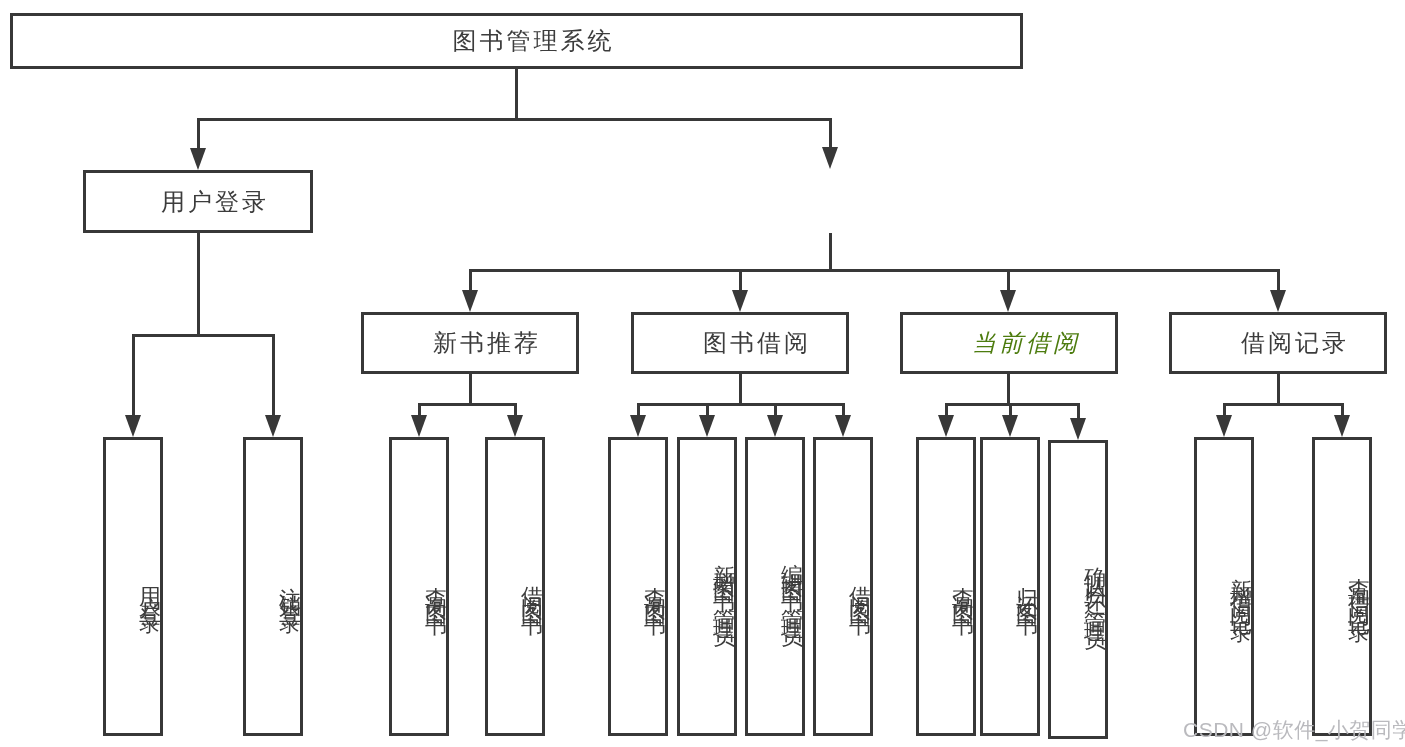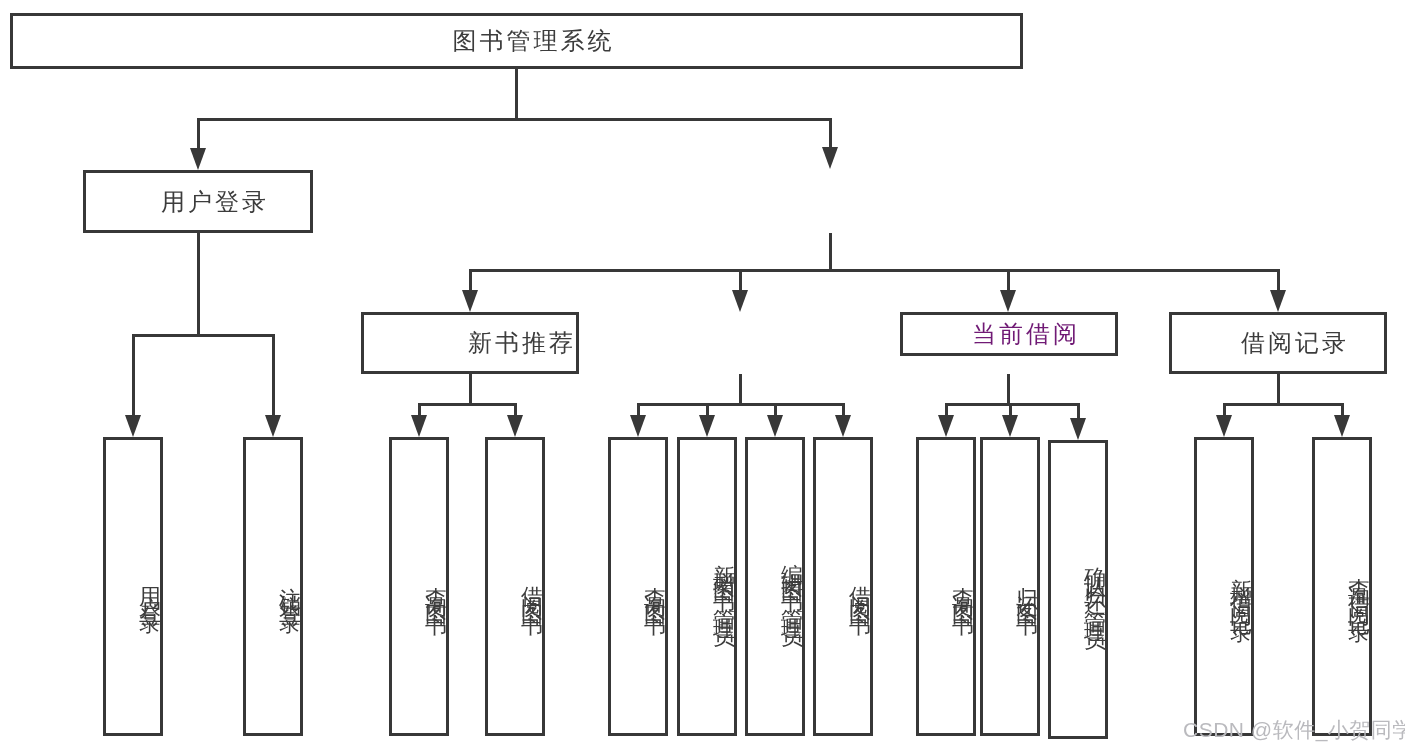--- a/index.html
+++ b/index.html
@@ -115,24 +115,27 @@
     <div class="arrow" style="left: 1002px; top: 415px; border-top-color: rgb(56, 56, 56);"></div>
     <div class="arrow" style="left: 1070px; top: 418px; border-top-color: rgb(56, 56, 56);"></div>
     <div class="arrow" style="left: 1216px; top: 415px; border-top-color: rgb(56, 56, 56);"></div>
     <div class="arrow" style="left: 1334px; top: 415px; border-top-color: rgb(56, 56, 56);"></div>
     <div class="node" style="left: 10px; top: 13px; width: 1013px; height: 56px; border-color: rgb(56, 56, 56); color: rgb(60, 60, 60);">
       <span class="h-label">图书管理系统</span>
     </div>
     <div class="node" style="left: 83px; top: 170px; width: 230px; height: 63px; border-color: rgb(56, 56, 56); color: rgb(60, 60, 60);">
       <span class="h-label">用户登录</span>
     </div>
-    <div class="node" style="left: 361px; top: 312px; width: 218px; height: 62px; border-color: rgb(56, 56, 56); color: rgb(60, 60, 60); justify-content: flex-end;">
+    <div class="node" style="left: 361px; top: 312px; width: 218px; height: 62px; border-color: rgb(56, 56, 56); color: rgb(60, 60, 60);">
       <span class="h-label">新书推荐</span>
     </div>
-    <div class="node" style="left: 900px; top: 312px; width: 218px; height: 44px; border-color: rgb(56, 56, 56); color: #701a75;">
+    <div class="node" style="left: 631px; top: 312px; width: 218px; height: 62px; border-color: rgb(56, 56, 56); color: rgb(60, 60, 60);">
+      <span class="h-label">图书借阅</span>
+    </div>
+    <div class="node" style="left: 900px; top: 312px; width: 218px; height: 62px; border-color: rgb(56, 56, 56); color: #4d7c0f; font-style: italic;">
       <span class="h-label">当前借阅</span>
     </div>
     <div class="node" style="left: 1169px; top: 312px; width: 218px; height: 62px; border-color: rgb(56, 56, 56); color: rgb(60, 60, 60);">
       <span class="h-label">借阅记录</span>
     </div>
     <div class="node" style="left: 103px; top: 437px; width: 60px; height: 299px; border-color: rgb(56, 56, 56); color: rgb(60, 60, 60);">
       <span class="v-label">用户登录</span>
     </div>
     <div class="node" style="left: 243px; top: 437px; width: 60px; height: 299px; border-color: rgb(56, 56, 56); color: rgb(60, 60, 60);">
       <span class="v-label">注销登录</span>

